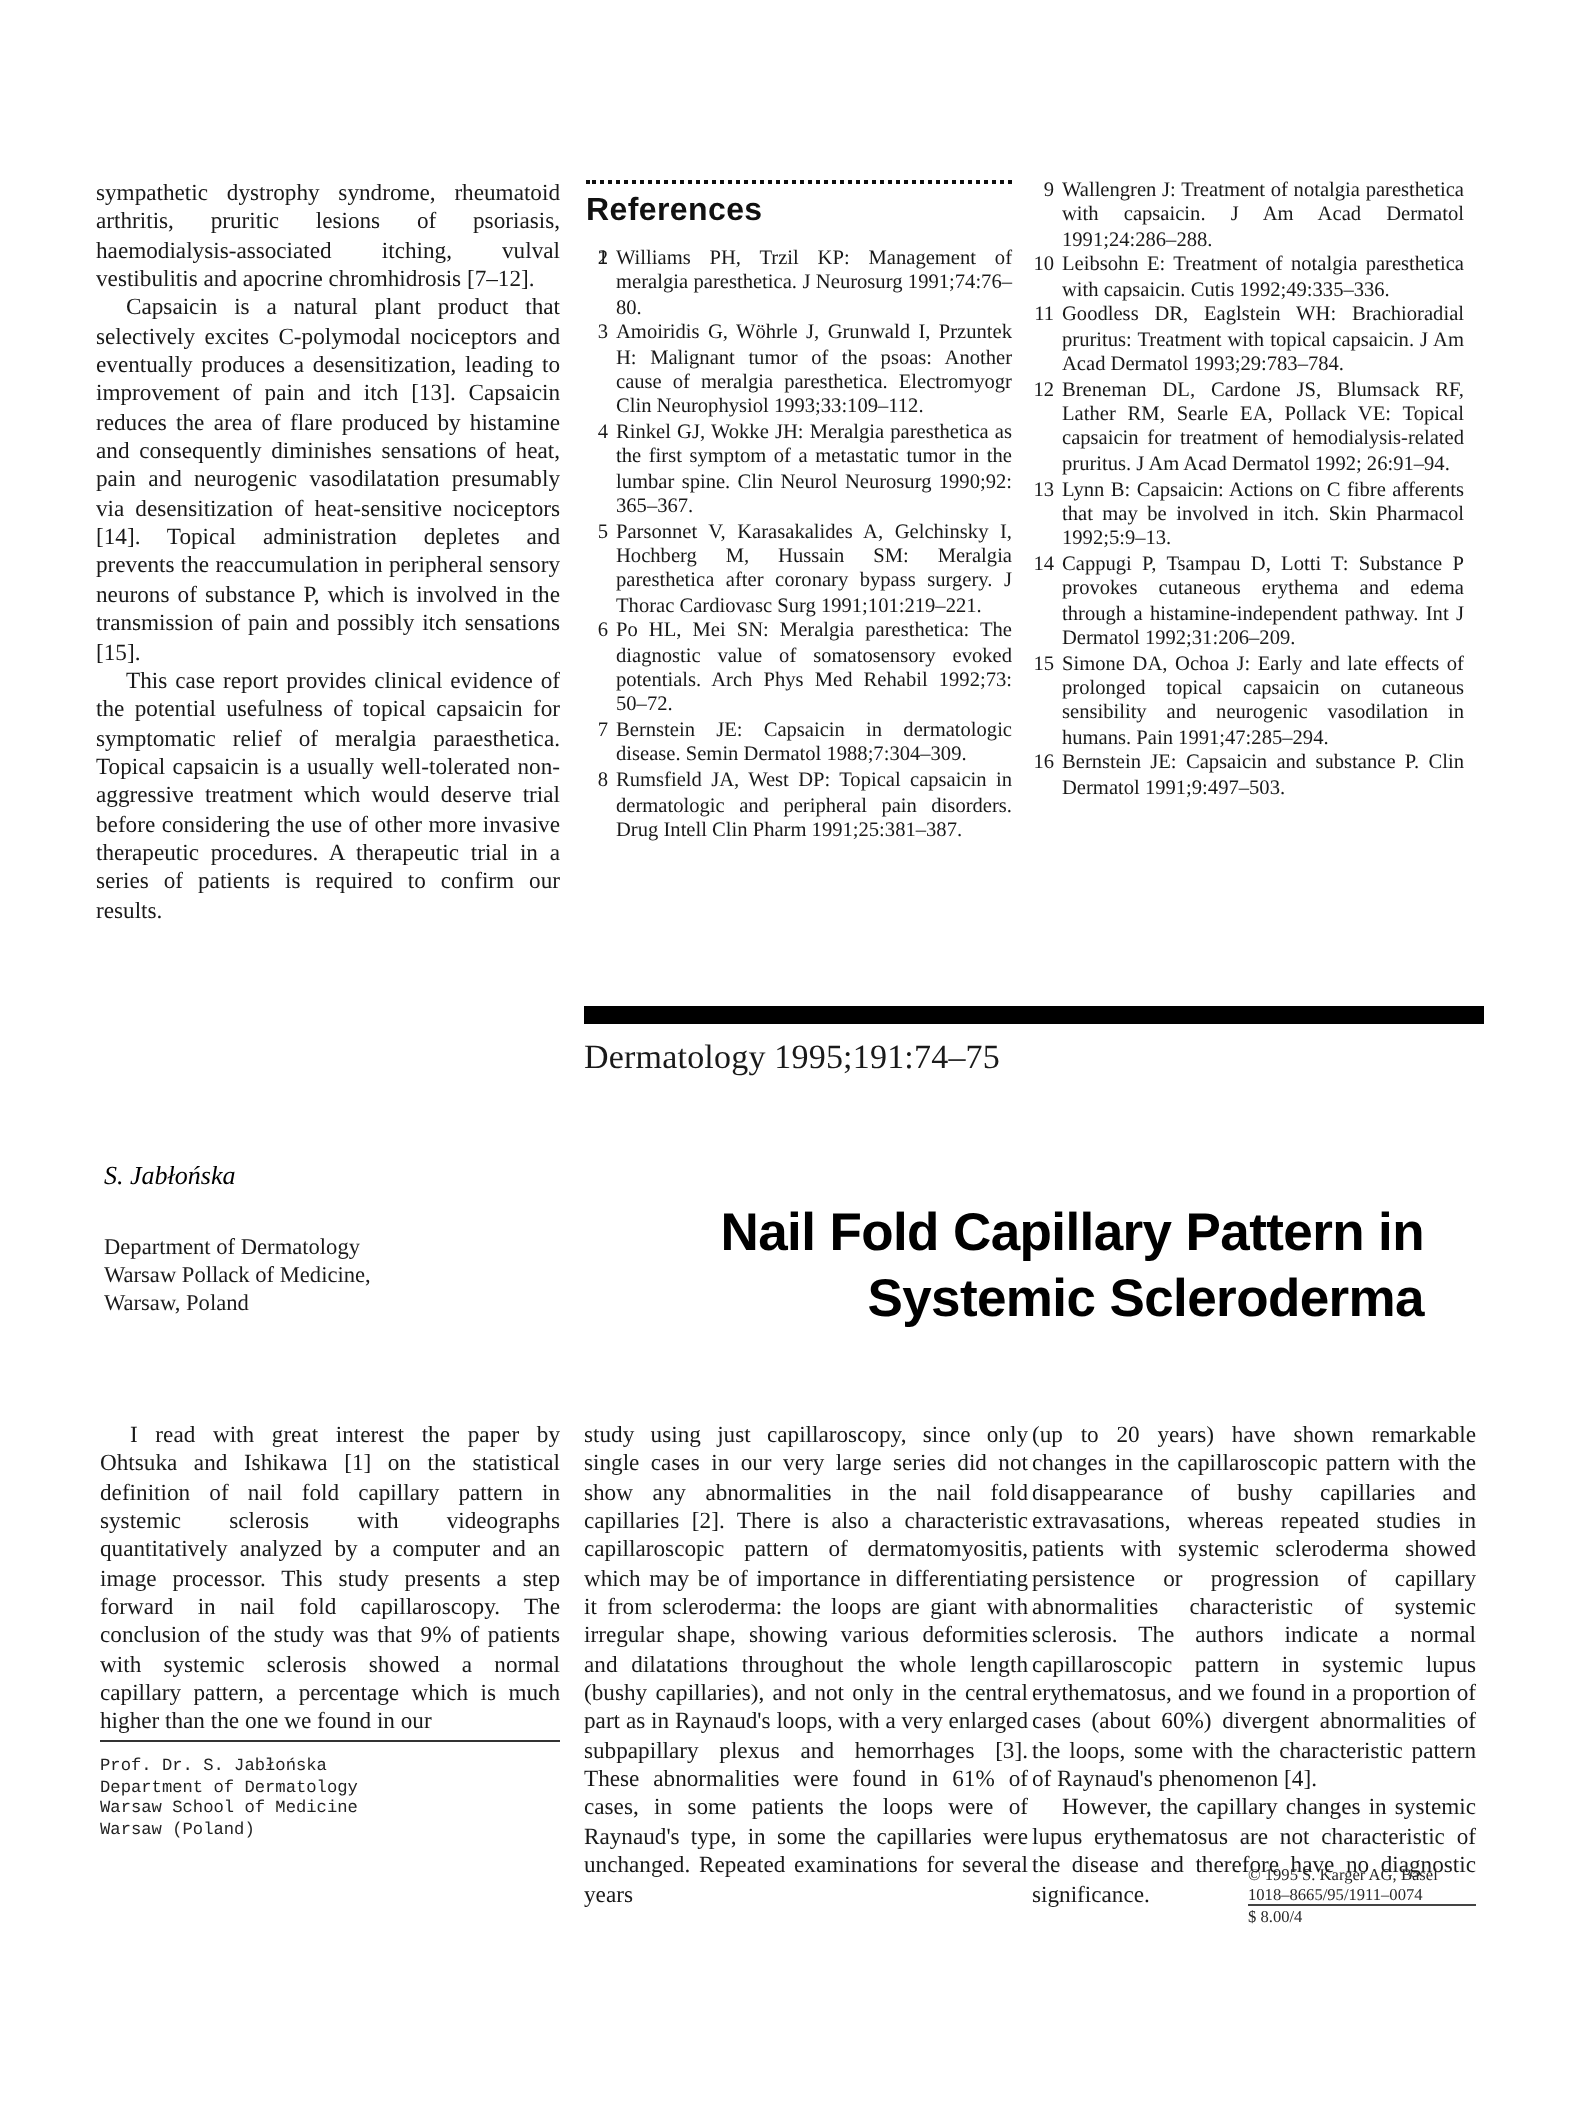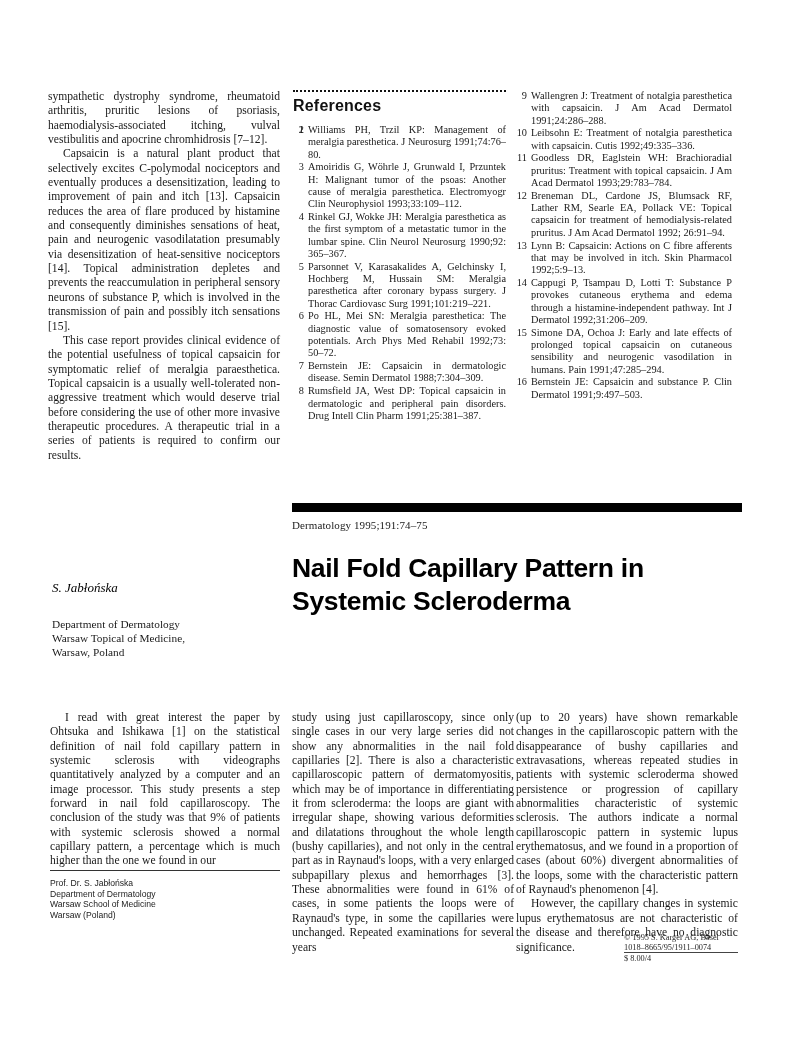--- a/index.html
+++ b/index.html
@@ -80,21 +80,21 @@
   }
 
   
   .black-bar {
     position: absolute;
     background: #000;
   }
   .journal-line {
     position: absolute;
     font-family: "Liberation Serif", serif;
-    font-size: 11px;
+    font-size: 17px;
     color: #1a1a1a;
     letter-spacing: .1px;
   }
   .article-title {
     position: absolute;
     font-family: "Liberation Sans", sans-serif;
     font-weight: bold;
     font-size: 26.5px;
     line-height: 33px;
     color: #000;
@@ -117,21 +117,21 @@
   .affiliation div { white-space: nowrap; }
 
   
   .corr-rule {
     position: absolute;
     border-top: 1.2px solid #333;
     height: 0;
   }
   .corr-block {
     position: absolute;
-    font-family: Liberation Sans, sans-serif;
+    font-family: Liberation Mono, monospace;
     font-size: 8.6px;
     line-height: 10.6px;
     color: #232323;
   }
   .corr-block div { white-space: nowrap; }
 
   
   .copy-rule {
     position: absolute;
     border-top: 1px solid #444;
@@ -230,27 +230,27 @@
         <span class="ref-num">16</span>
         <span>Bernstein JE: Capsaicin and substance P. Clin Dermatol 1991;9:497–503.</span>
       </li>
     </ul>
   </div>
 
   <div class="black-bar" style="left:292px; top:503px; width:450px; height:9px;"></div>
 
   <div class="journal-line" style="left:292px; top:519px;">Dermatology 1995;191:74–75</div>
 
-  <div class="article-title" style="left:292px; top:552px; width:420px;">Nail Fold Capillary Pattern in Systemic Scleroderma</div>
+  <div class="article-title" style="left:292px; top:600px; width:420px;text-align:right;">Nail Fold Capillary Pattern in Systemic Scleroderma</div>
 
   <div class="author-name" style="left:52px; top:580px;">S. Jabłońska</div>
 
   <div class="affiliation" style="left:52px; top:617px;">
     <div>Department of Dermatology</div>
-    <div>Warsaw Topical of Medicine,</div>
+    <div>Warsaw Pollack of Medicine,</div>
     <div>Warsaw, Poland</div>
   </div>
 
   <div class="col serif-body" style="left:50px; top:687px; width:230px;">
     <p class="indent">I read with great interest the paper by Ohtsuka and Ishikawa [1] on the statistical definition of nail fold capillary pattern in systemic sclerosis with videographs quantitatively analyzed by a computer and an image processor. This study presents a step forward in nail fold capillaroscopy. The conclusion of the study was that 9% of patients with systemic sclerosis showed a normal capillary pattern, a percentage which is much higher than the one we found in our</p>
   </div>
 
   <div class="col serif-body" style="left:292px; top:687px; width:222px;">
     <p>study using just capillaroscopy, since only single cases in our very large series did not show any abnormalities in the nail fold capillaries [2]. There is also a characteristic capillaroscopic pattern of dermatomyositis, which may be of importance in differentiating it from scleroderma: the loops are giant with irregular shape, showing various deformities and dilatations throughout the whole length (bushy capillaries), and not only in the central part as in Raynaud's loops, with a very enlarged subpapillary plexus and hemorrhages [3]. These abnormalities were found in 61% of cases, in some patients the loops were of Raynaud's type, in some the capillaries were unchanged. Repeated examinations for several years</p>
   </div>

